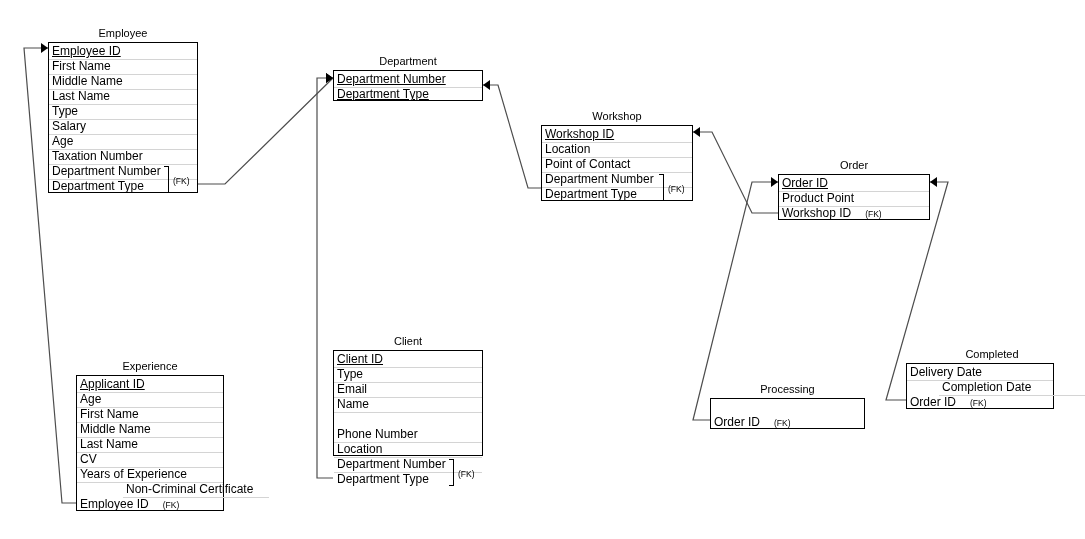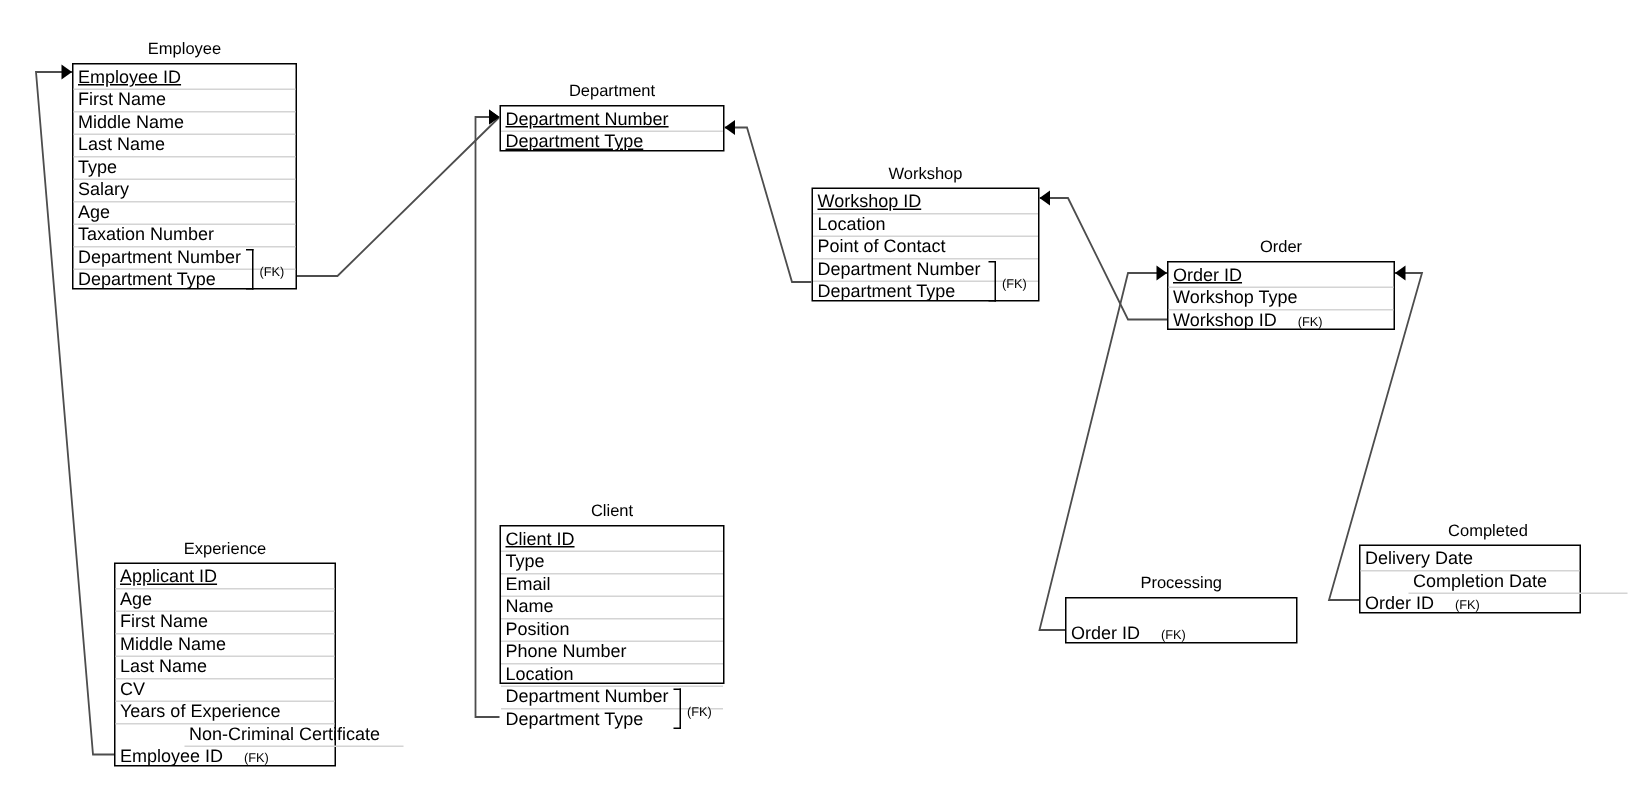--- a/index.html
+++ b/index.html
@@ -90,21 +90,21 @@
           <div class="attr" style="top: 46px;"><span class="nm">Department Number</span></div>
           <div class="fkbrk" style="top: 48px; height: 27px; left: 117px;"></div>
           <div class="fkflag" style="left: 126px; top: 58px;">(FK)</div>
           <div class="attr last" style="top: 61px;"><span class="nm">Department Type</span></div>
         </div>
       </div>
       <div class="entity" style="left: 778px; top: 174px; width: 152px; height: 46px;">
         <div class="ent-title">Order</div>
         <div class="ent-box" style="width: 152px; height: 46px;">
           <div class="attr pk" style="top: 1px;"><span class="nm">Order ID</span></div>
-          <div class="attr" style="top: 16px;"><span class="nm">Workshop Type</span></div>
+          <div class="attr" style="top: 16px;"><span class="nm">Product Point</span></div>
           <div class="attr last" style="top: 31px;"><span class="nm">Workshop ID</span><span style="font-size: 8.5px; margin-left: 14px;">(FK)</span></div>
         </div>
       </div>
       <div class="entity" style="left: 76px; top: 375px; width: 148px; height: 136px;">
         <div class="ent-title">Experience</div>
         <div class="ent-box" style="width: 148px; height: 136px;">
           <div class="attr pk" style="top: 1px;"><span class="nm">Applicant ID</span></div>
           <div class="attr" style="top: 16px;"><span class="nm">Age</span></div>
           <div class="attr" style="top: 31px;"><span class="nm">First Name</span></div>
           <div class="attr" style="top: 46px;"><span class="nm">Middle Name</span></div>
@@ -115,21 +115,20 @@
           <div class="attr last" style="top: 121px;"><span class="nm">Employee ID</span><span style="font-size: 8.5px; margin-left: 14px;">(FK)</span></div>
         </div>
       </div>
       <div class="entity" style="left: 333px; top: 350px; width: 150px; height: 136px;">
         <div class="ent-title">Client</div>
         <div class="ent-box" style="width: 150px; height: 106px;">
           <div class="attr pk" style="top: 1px;"><span class="nm">Client ID</span></div>
           <div class="attr" style="top: 16px;"><span class="nm">Type</span></div>
           <div class="attr" style="top: 31px;"><span class="nm">Email</span></div>
           <div class="attr" style="top: 46px;"><span class="nm">Name</span></div>
-          <div class="attr" style="top: 61px;"><span class="nm">Position</span></div>
           <div class="attr" style="top: 76px;"><span class="nm">Phone Number</span></div>
           <div class="attr" style="top: 91px;"><span class="nm">Location</span></div>
           <div class="attr" style="top: 106px;"><span class="nm">Department Number</span></div>
           <div class="fkbrk" style="top: 108px; height: 27px; left: 115px;"></div>
           <div class="fkflag" style="left: 124px; top: 118px;">(FK)</div>
           <div class="attr last" style="top: 121px;"><span class="nm">Department Type</span></div>
         </div>
       </div>
       <div class="entity" style="left: 710px; top: 398px; width: 155px; height: 31px;">
         <div class="ent-title">Processing</div>

